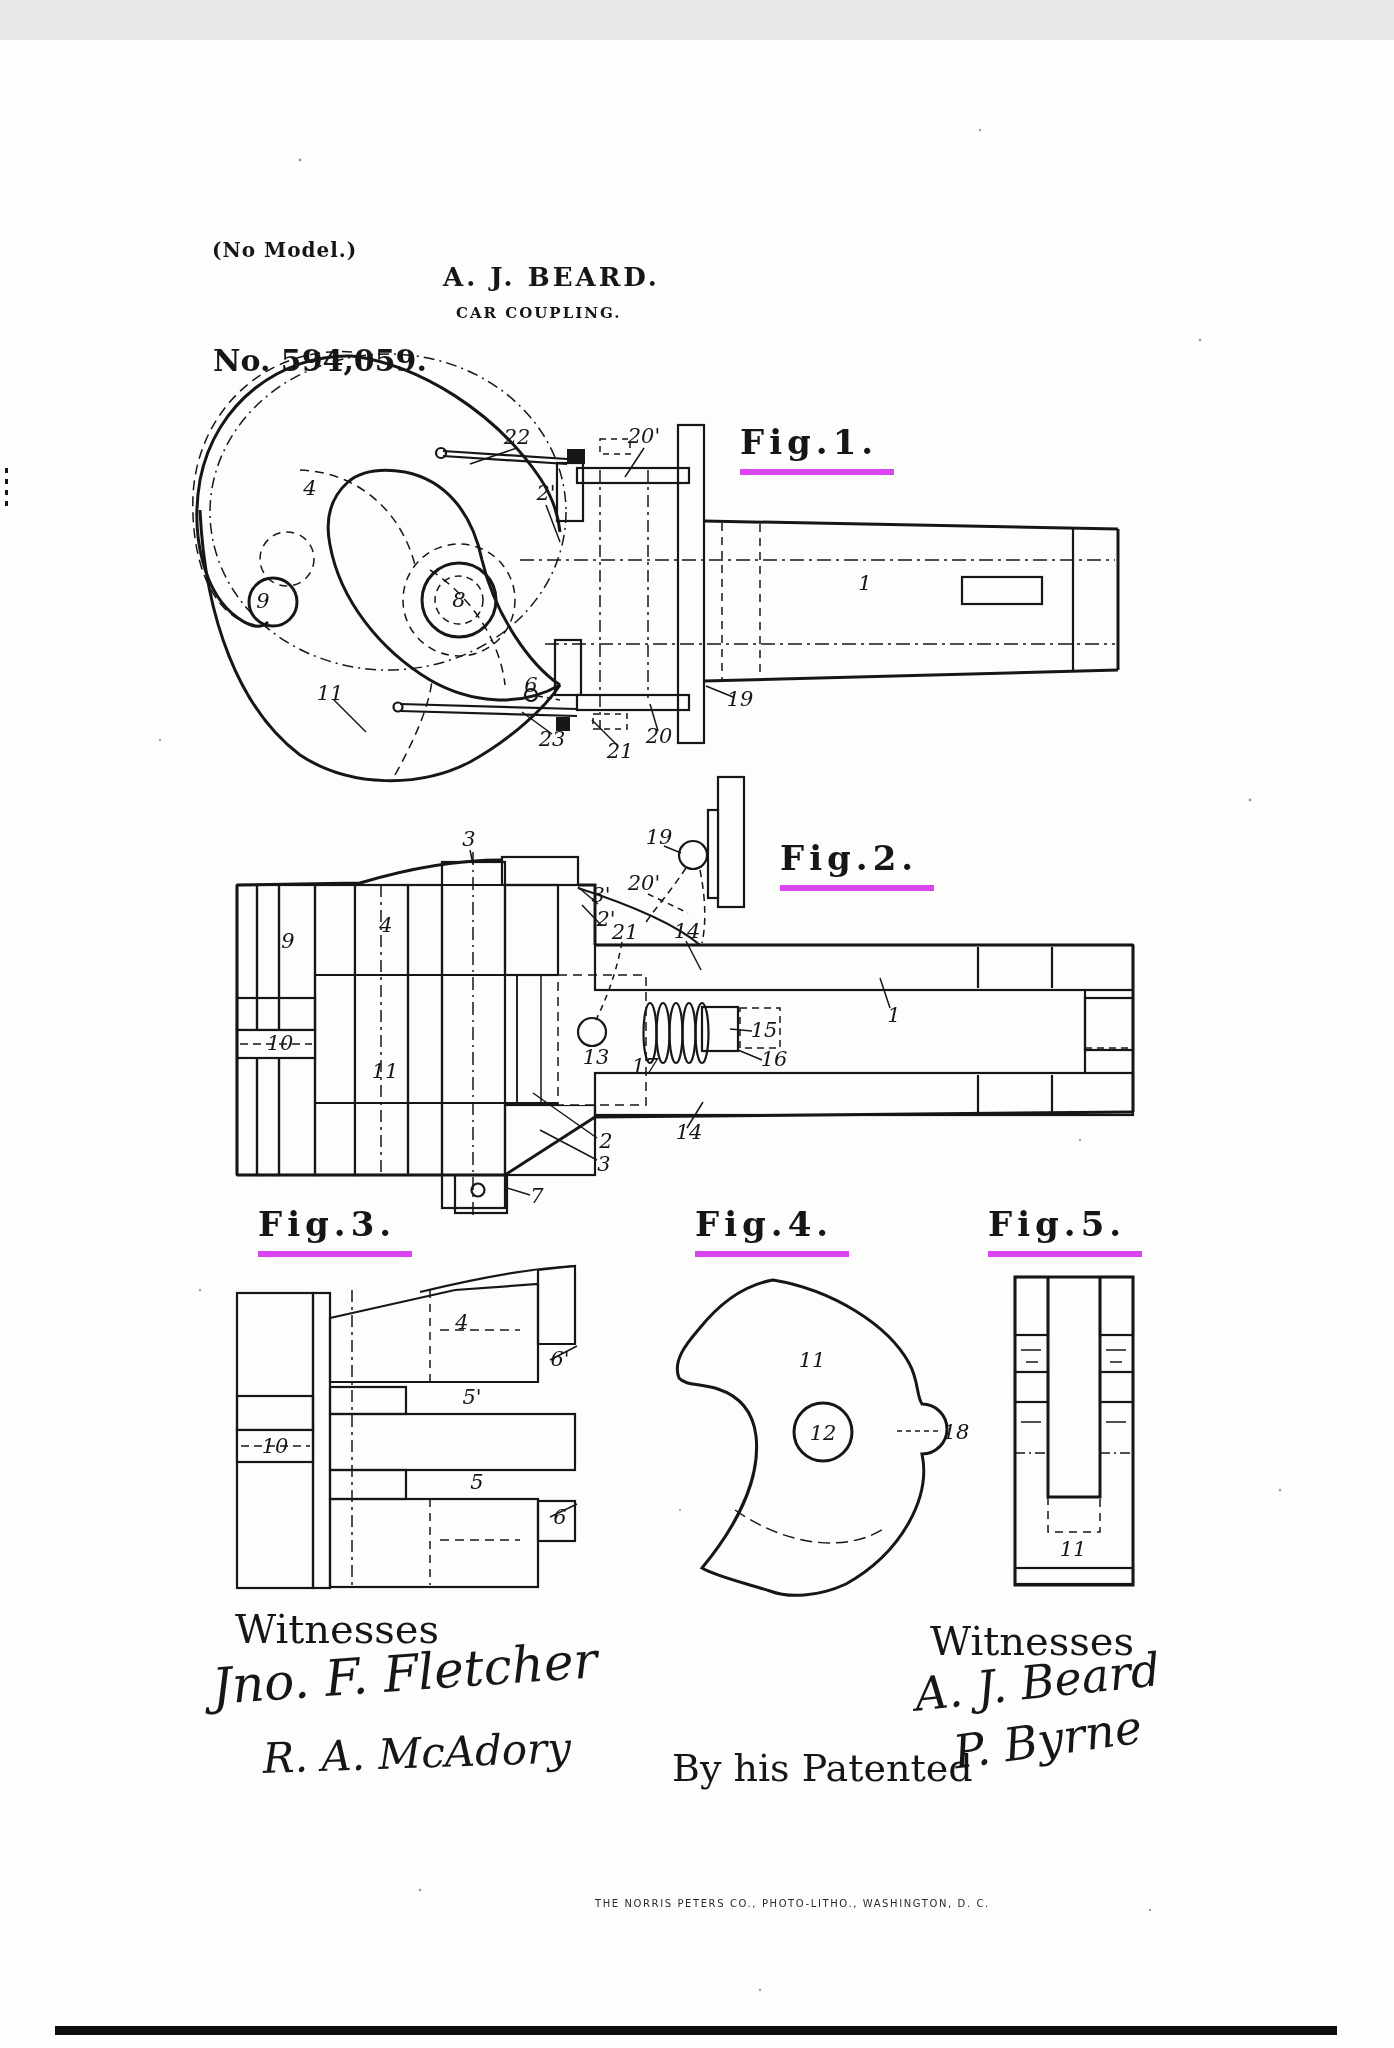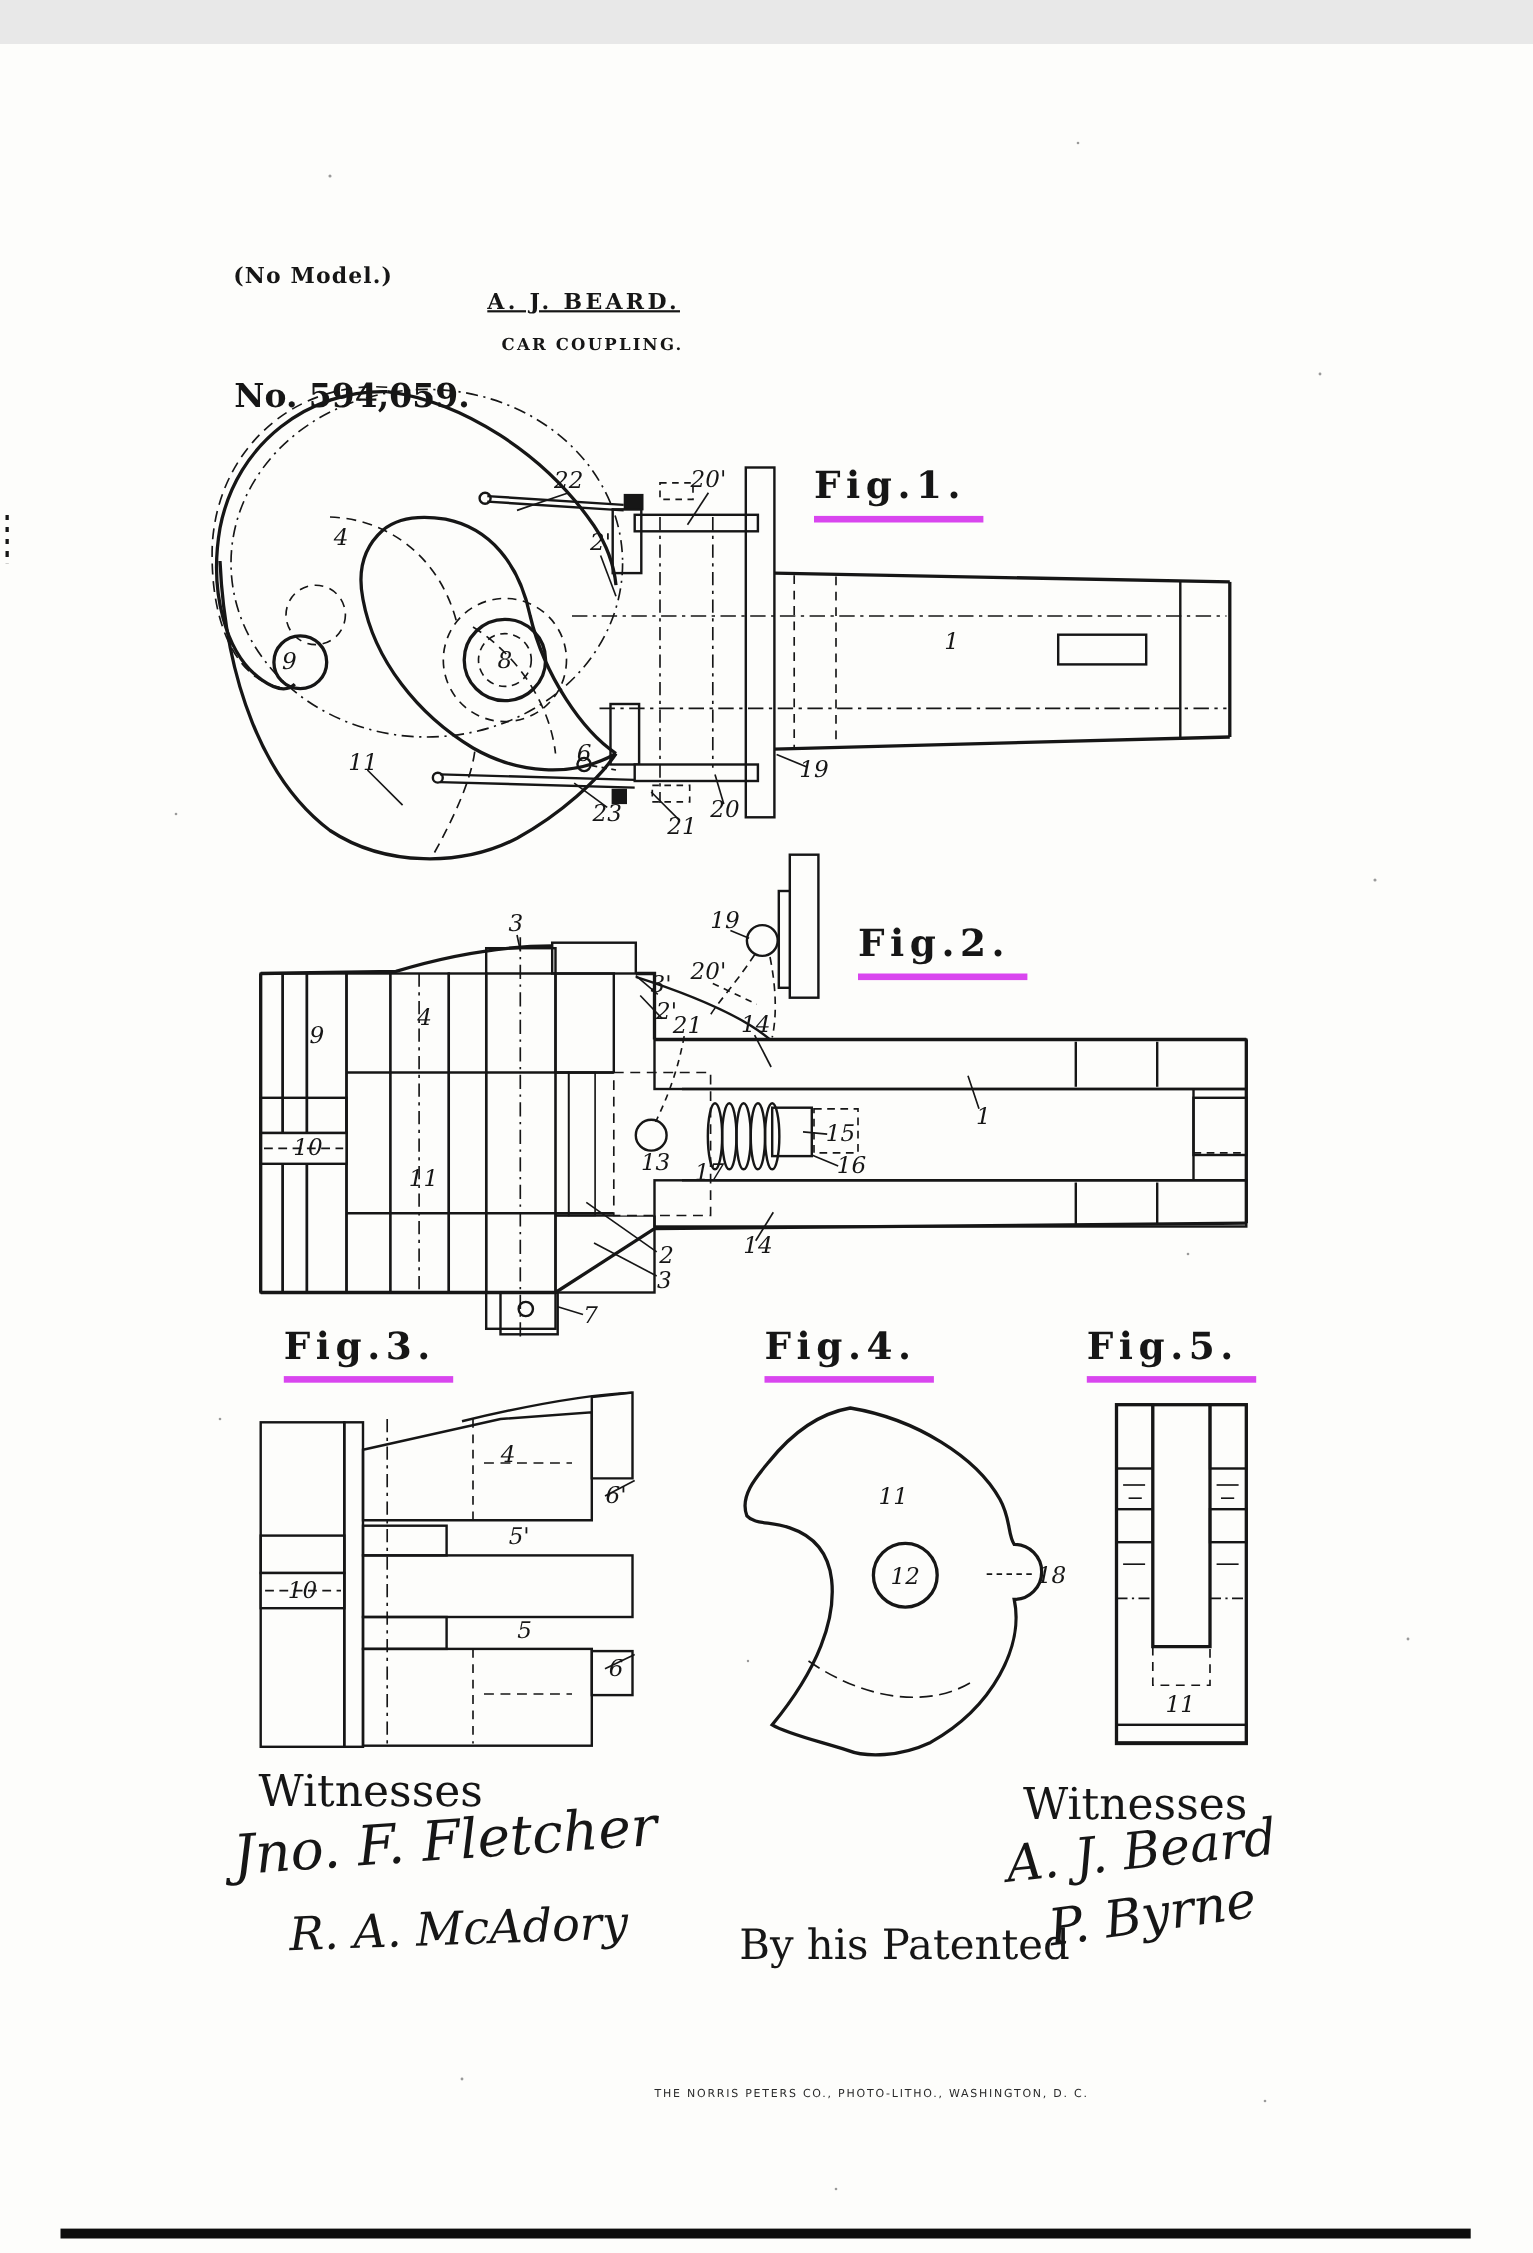--- a/index.html
+++ b/index.html
@@ -1,20 +1,20 @@
 <!DOCTYPE html>
 <html><head>
 <meta charset="utf-8">
 <style>
   html,body{margin:0;padding:0;background:#e8e8e8;}
   .page{position:relative;width:1394px;height:2048px;background:#fdfdfb;overflow:hidden;
         font-family:"DejaVu Serif", serif;color:#161616;margin-top:40px;}
   .abs{position:absolute;white-space:nowrap;}
   .hdr-small{font-size:20px;font-weight:bold;letter-spacing:1px;}
-  .hdr-name{font-size:20px;font-weight:bold;letter-spacing:3px;text-decoration:underline;}
+  .hdr-name{font-size:26px;font-weight:bold;letter-spacing:3px;}
   .hdr-sub{font-size:15px;font-weight:bold;letter-spacing:2px;}
   .hdr-num{font-size:30px;font-weight:bold;}
   .figcap{font-size:34px;letter-spacing:5px;font-weight:bold;
           border-bottom:6px solid #d946ef;padding:0 16px 7px 0;}
   .script{text-align:center;}
   .sig{font-style:italic;}
   .imprint{font-size:10px;letter-spacing:1.6px;font-family:"DejaVu Sans",sans-serif;color:#2a2a2a;}
   .botbar{position:absolute;left:55px;top:1986px;width:1282px;height:9px;background:#0d0d0d;}
   .edge-dashes{position:absolute;left:5px;top:428px;width:3px;height:44px;
       background:repeating-linear-gradient(#161616 0 5px, transparent 5px 11px);}

